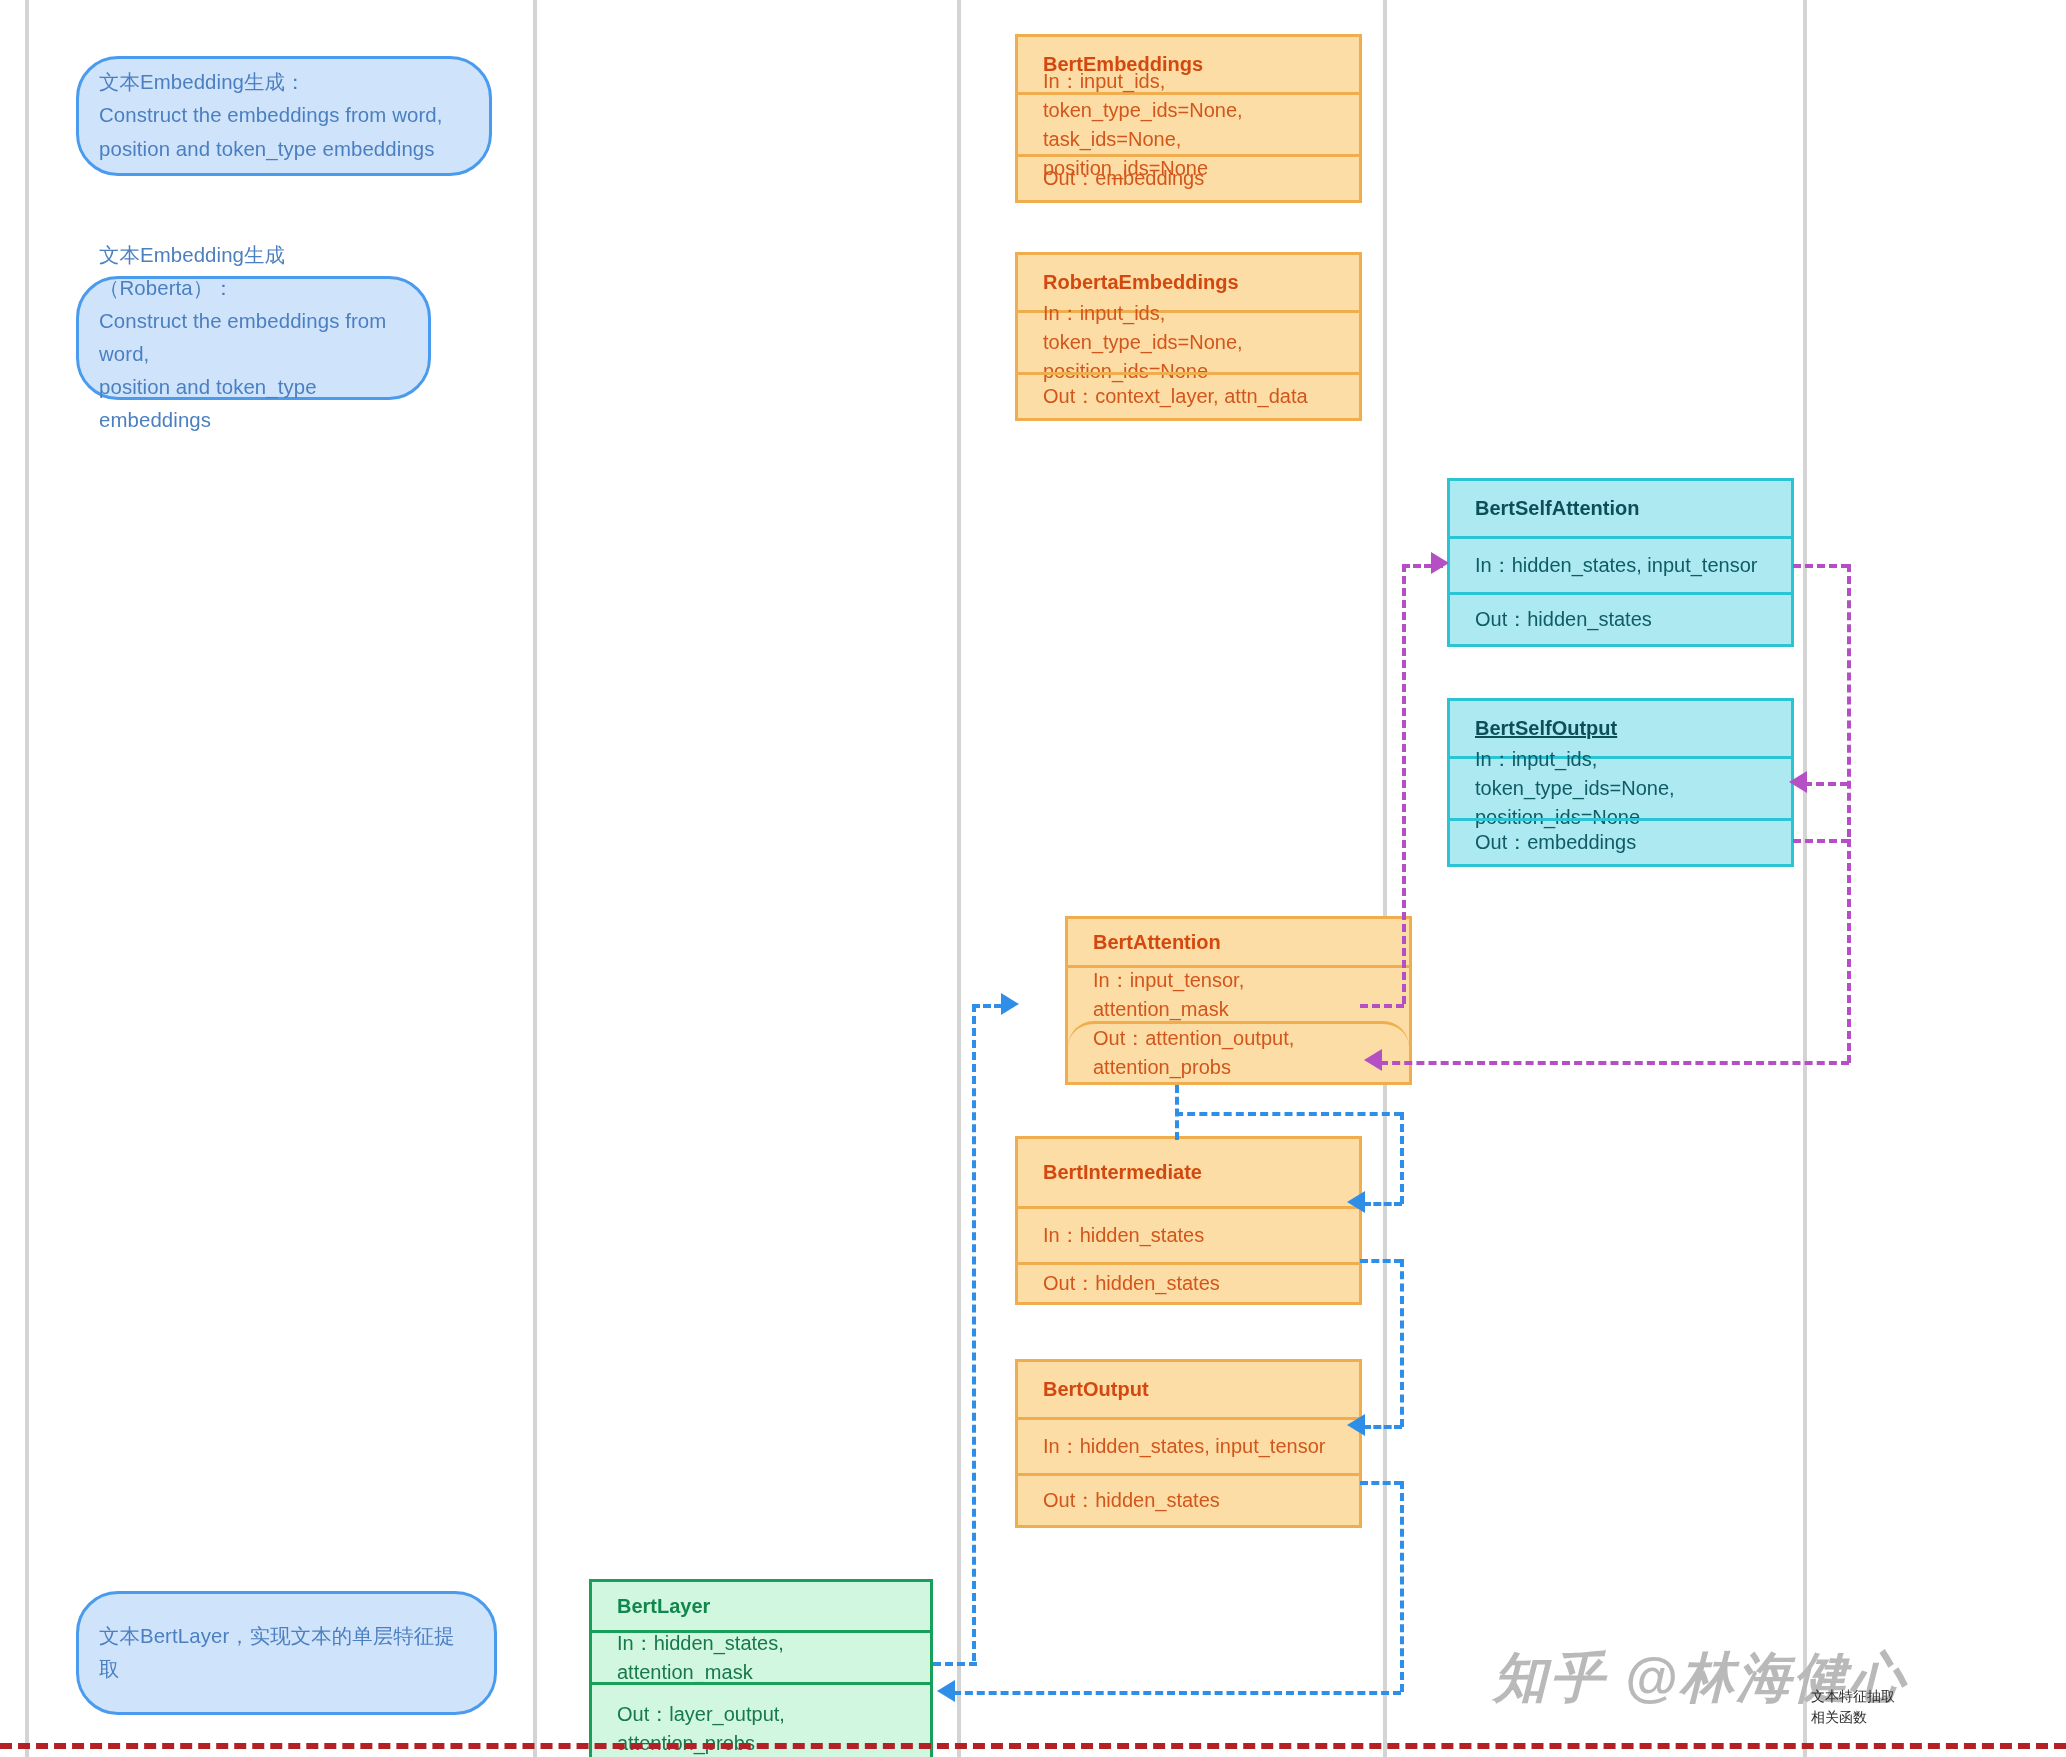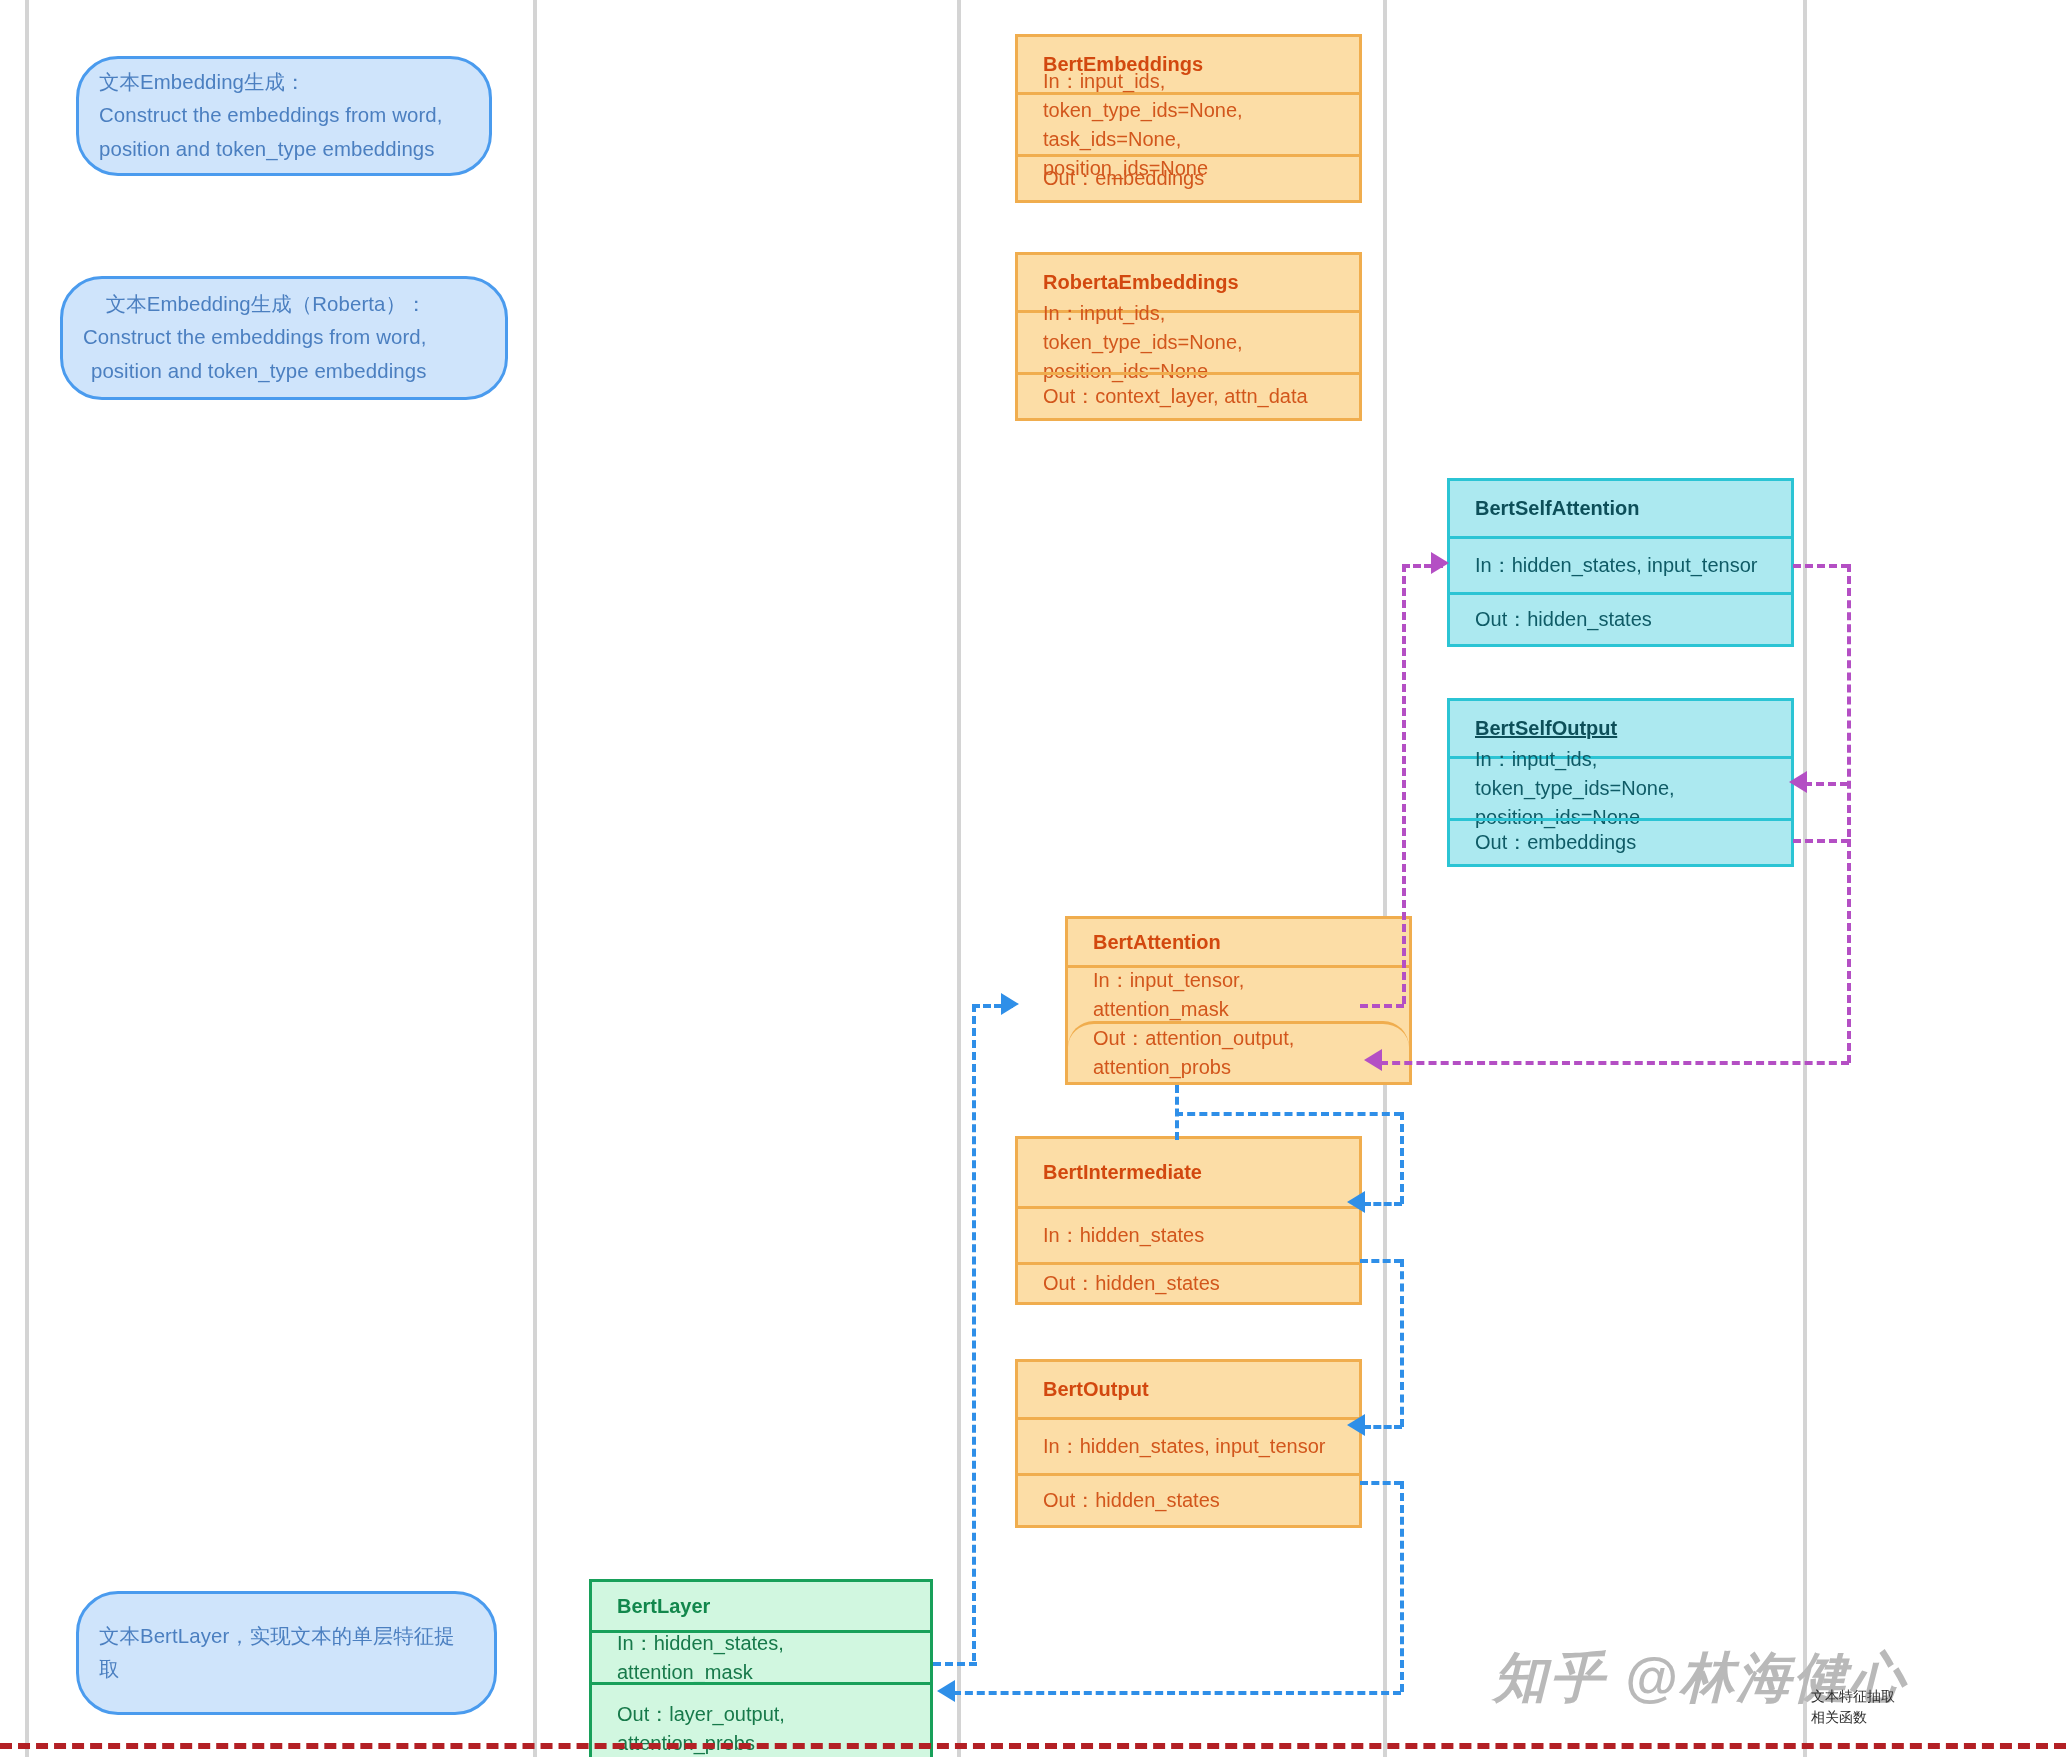--- a/index.html
+++ b/index.html
@@ -132,21 +132,21 @@
   <div class="lane-div" style="left:957px;"></div>
   <div class="lane-div" style="left:1383px;"></div>
   <div class="lane-div" style="left:1803px;"></div>
 
   <div class="note" style="left:76px;top:56px;width:416px;height:120px;">
     <span style="white-space:pre-line;">文本Embedding生成：
 Construct the embeddings from word,
 position and token_type embeddings</span>
   </div>
 
-  <div class="note" style="left:60px;top:276px;width:448px;height:124px;text-align:right;">
+  <div class="note" style="left:76px;top:276px;width:355px;height:124px;">
     <span style="white-space:pre-line;">文本Embedding生成（Roberta）：
 Construct the embeddings from word,
 position and token_type embeddings</span>
   </div>
 
   <div class="note" style="left:76px;top:1591px;width:421px;height:124px;">
     <span style="white-space:pre-line;">文本BertLayer，实现文本的单层特征提取</span>
   </div>
 
   <div class="cbox orange" style="left:1015px;top:34px;width:347px;height:169px;">

